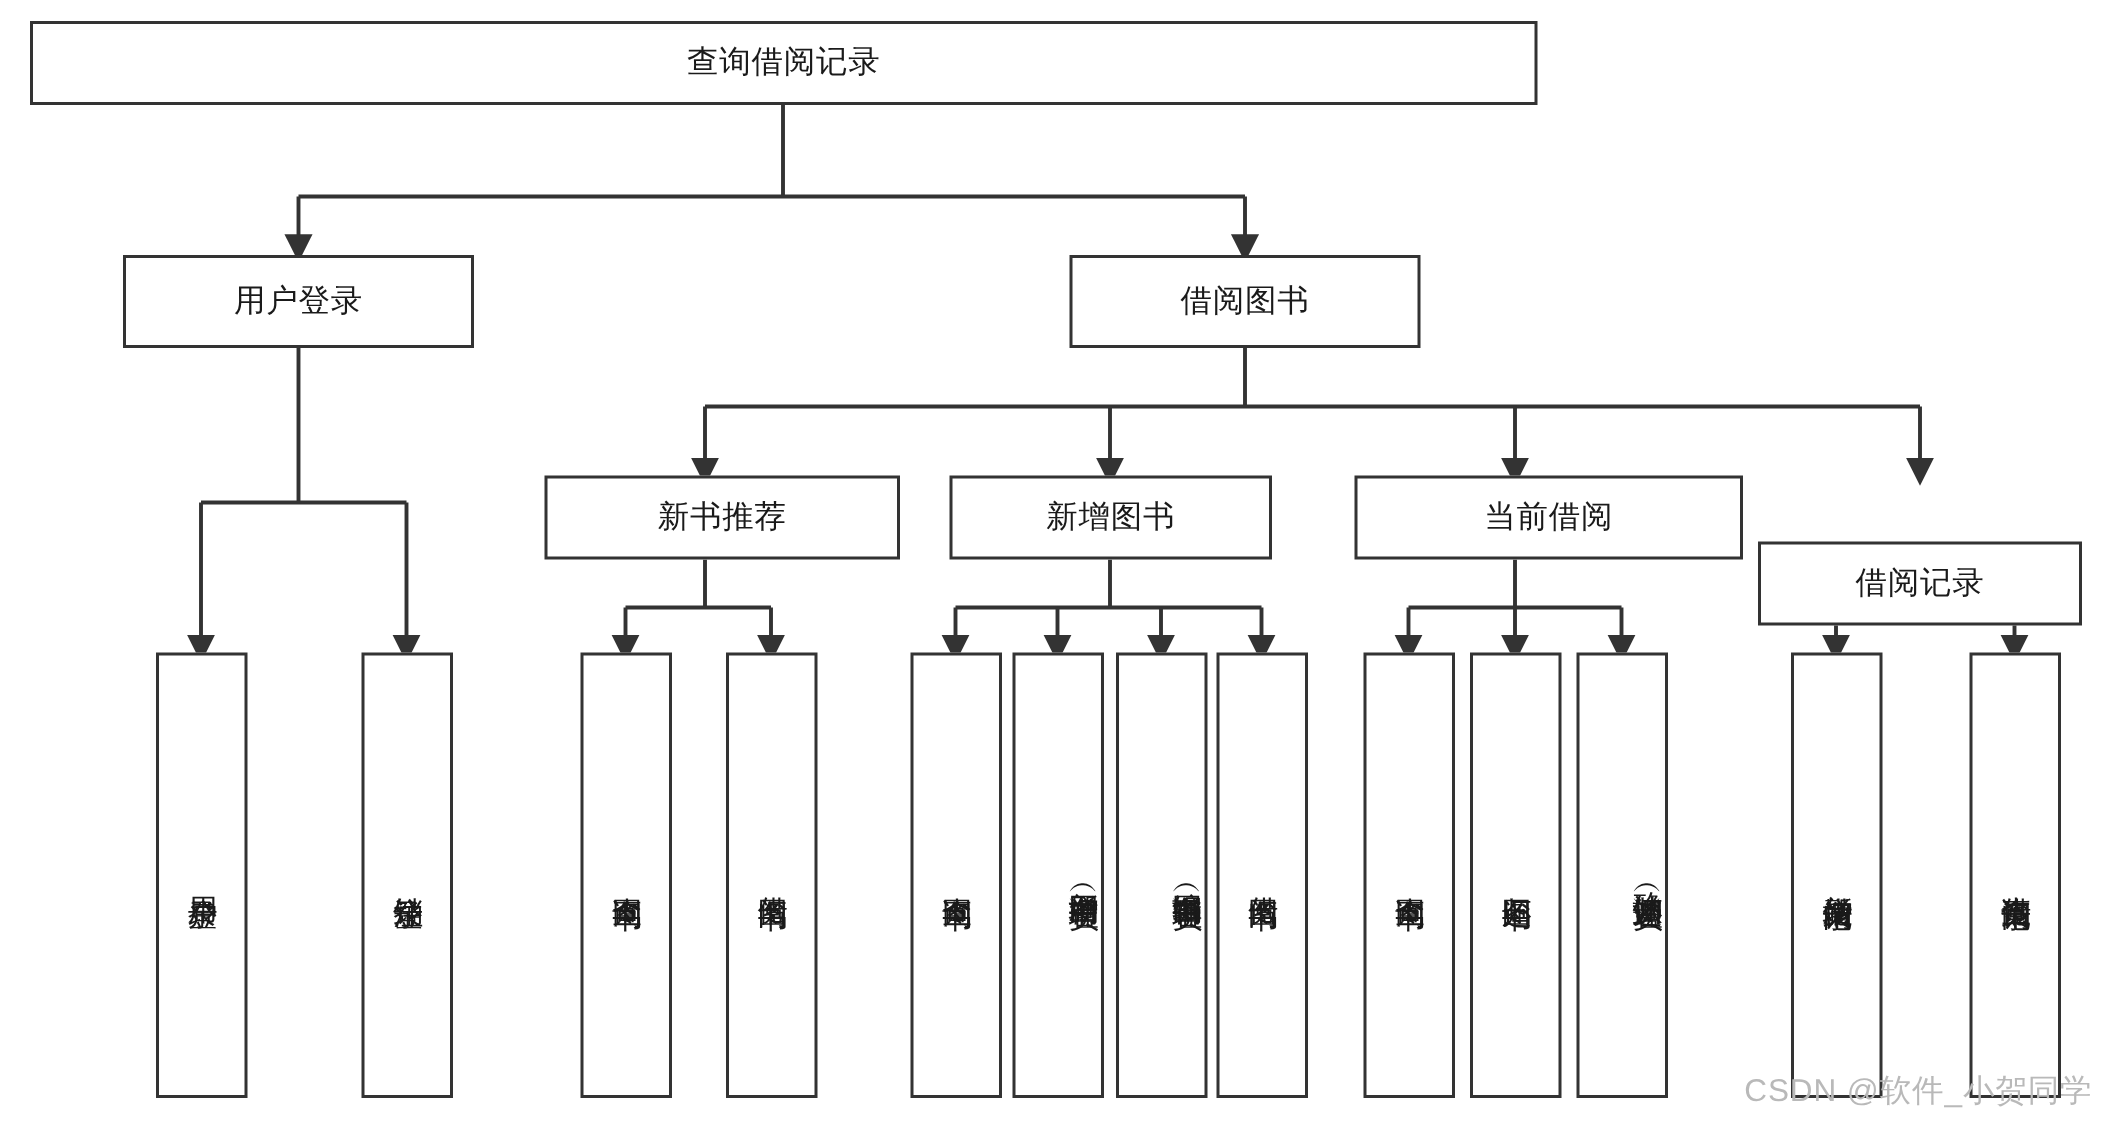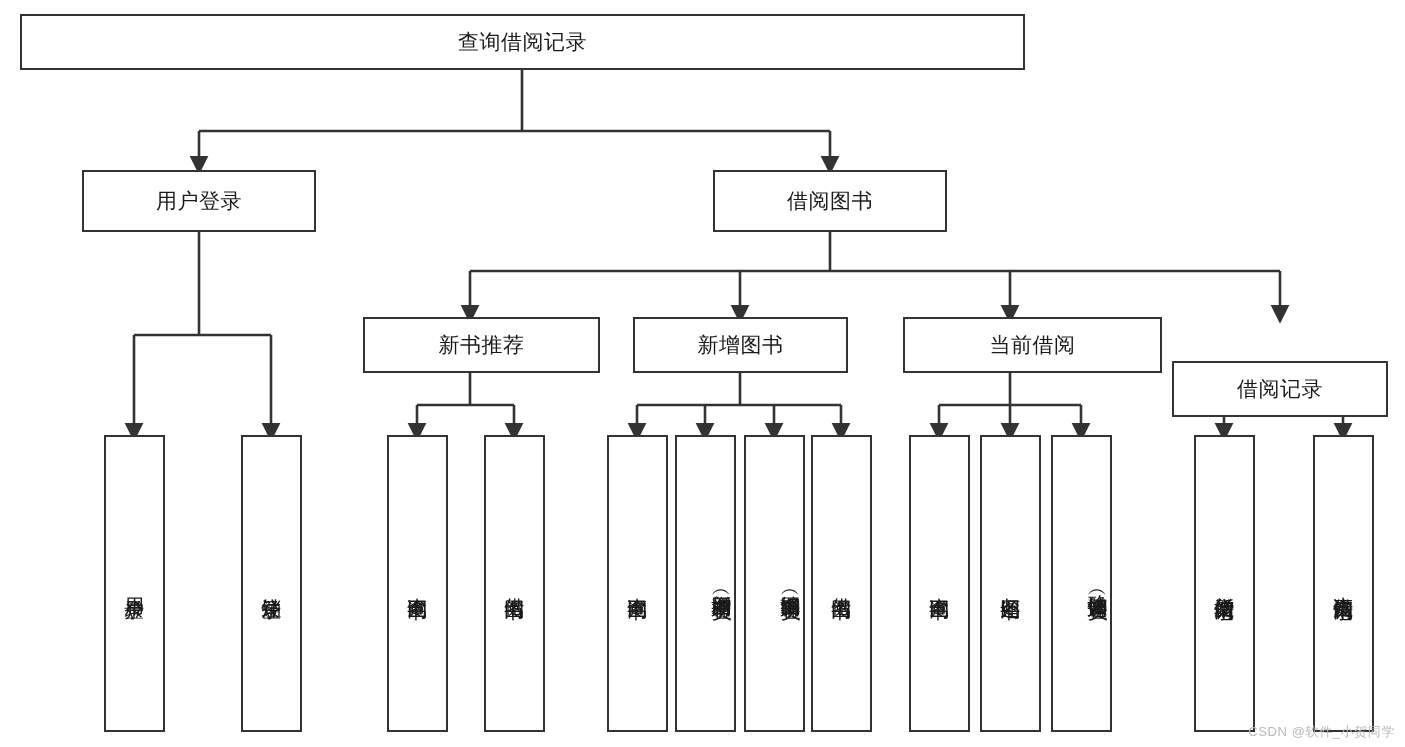--- a/index.html
+++ b/index.html
@@ -59,21 +59,21 @@
     padding-top: 0;
     padding-bottom: 0;
   }
   .node-label {
     display: block;
   }
   #watermark {
     position: absolute;
     right: 10px;
     bottom: 6px;
-    font-size: 13px;
+    font-size: 21px;
     color: #b9b9b9;
     letter-spacing: 0.6px;
     white-space: nowrap;
     z-index: 5;
   }
 </style>
 </head>
 <body>
 
 <div id="diagram-root">

